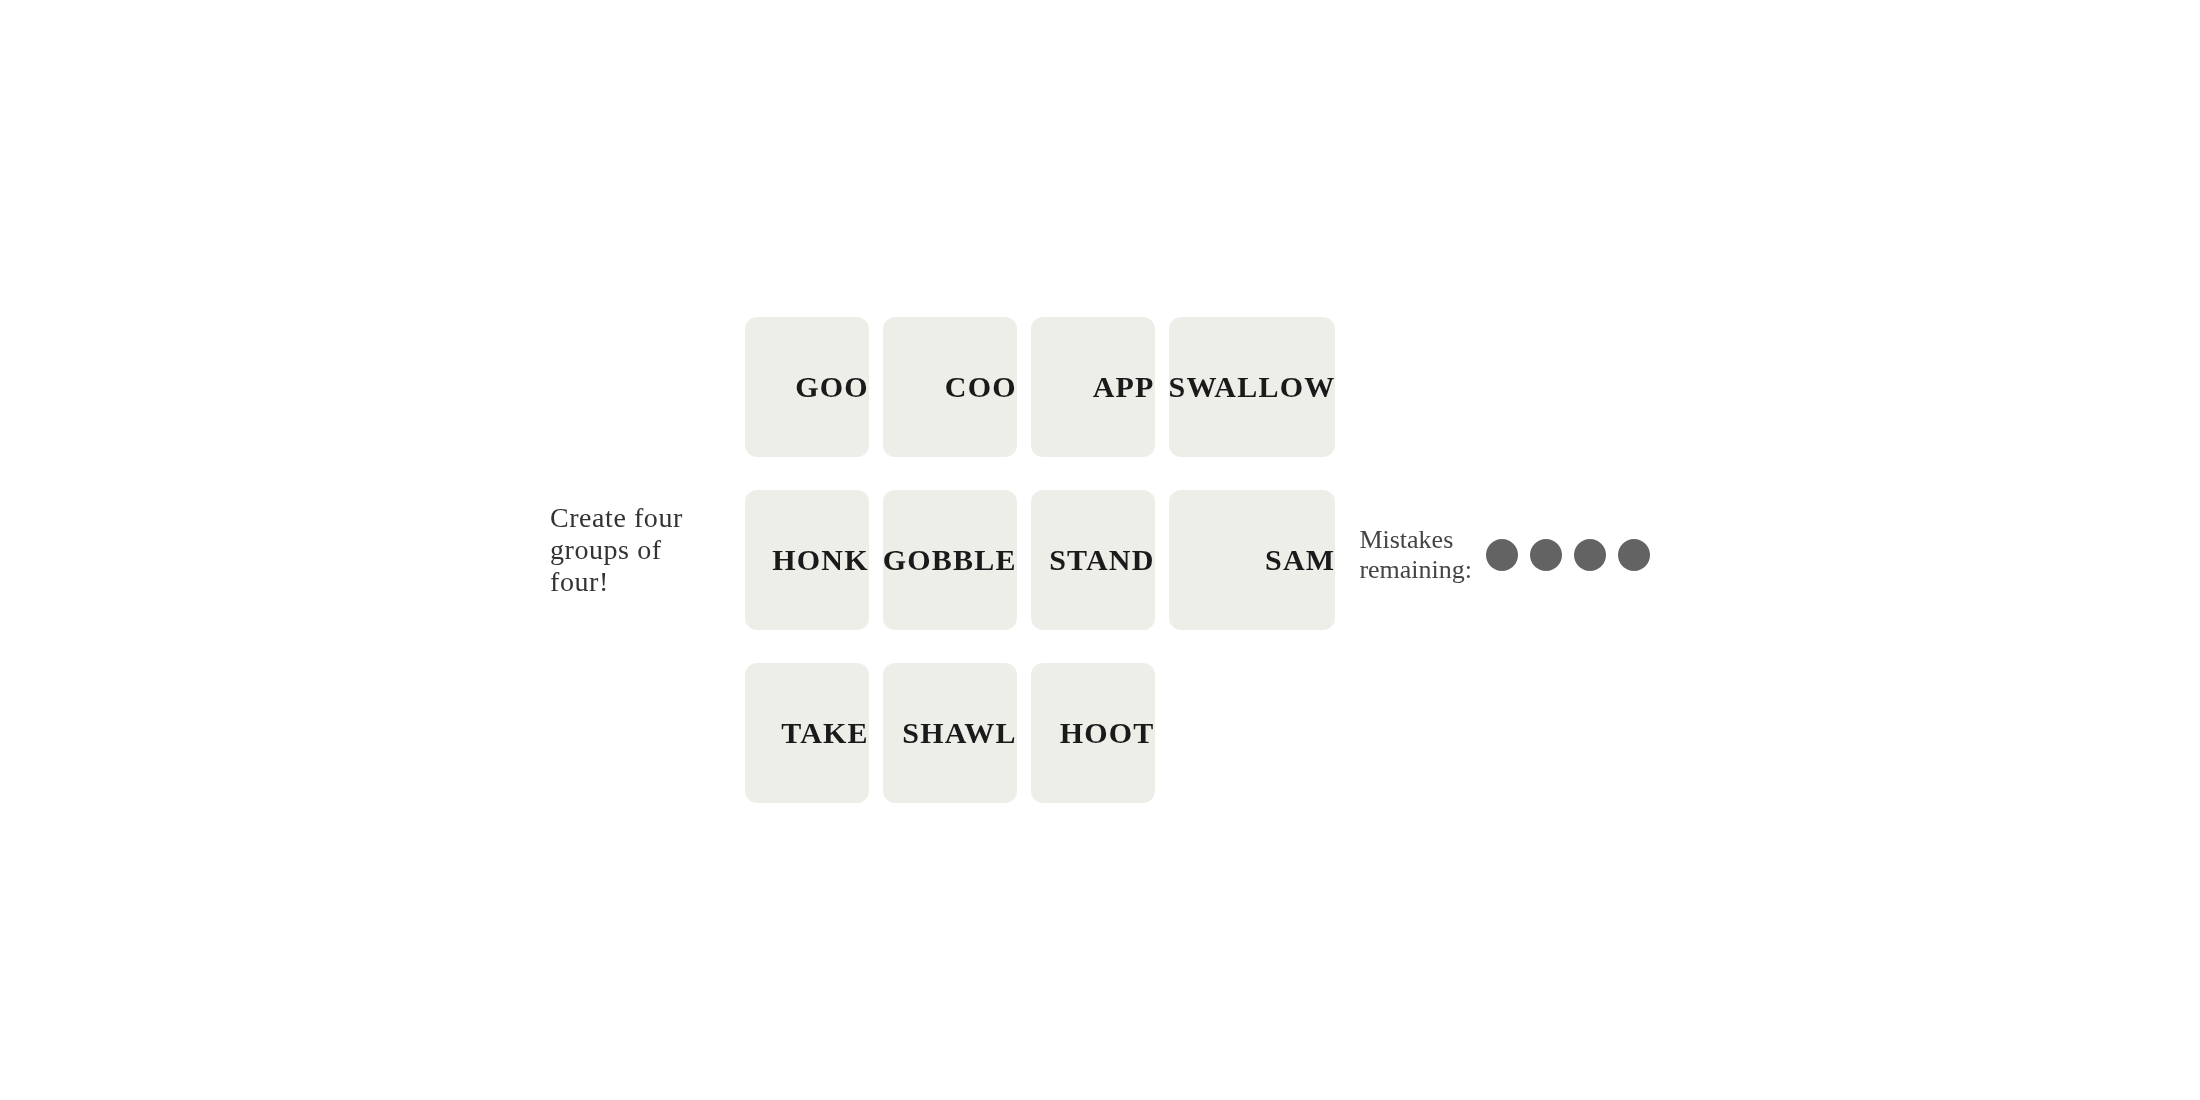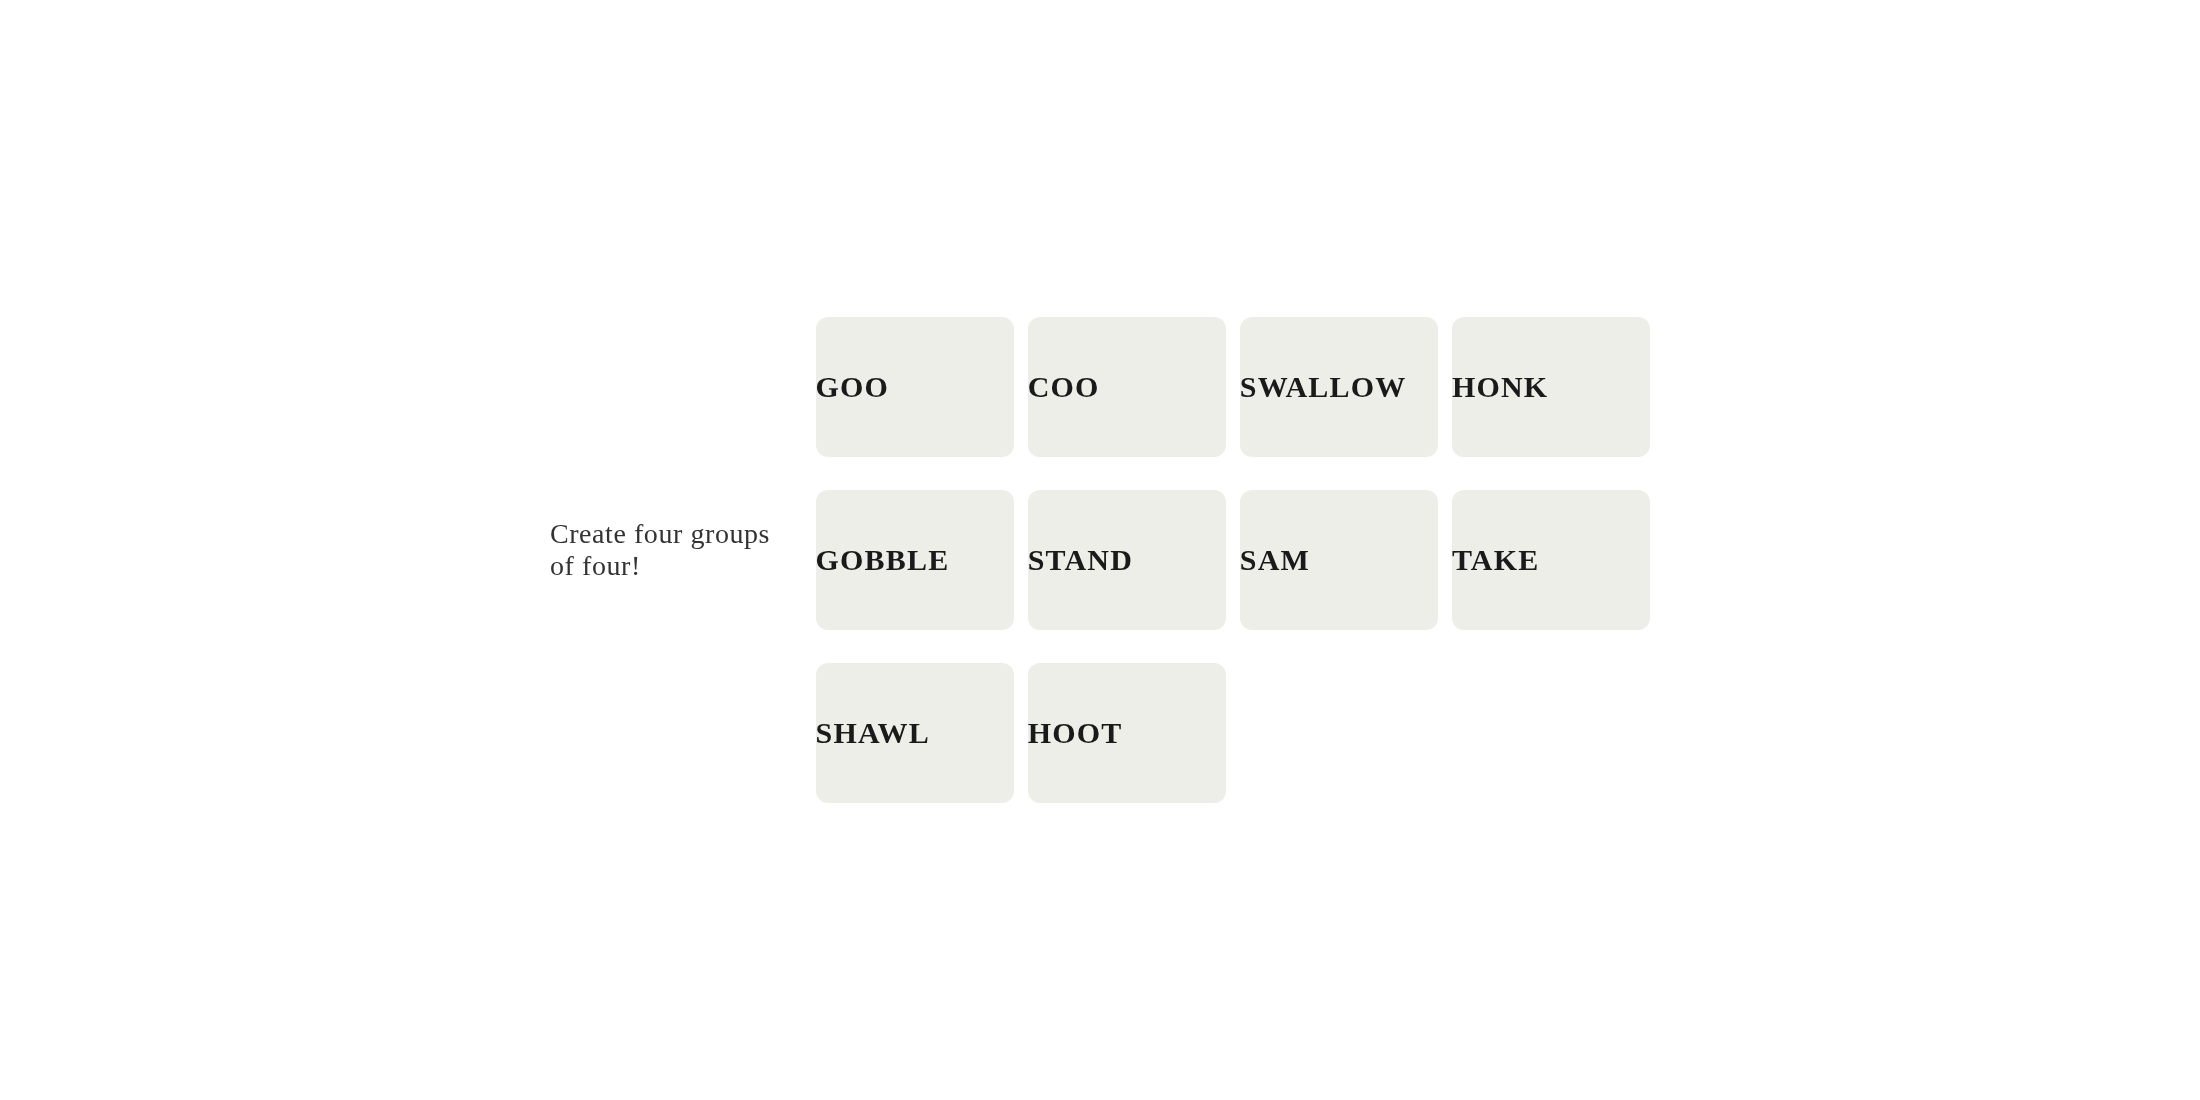--- a/index.html
+++ b/index.html
@@ -40,21 +40,21 @@
       gap: 14px;
       width: 100%;
     }
 
     .tile {
       background-color: #ebebе6;
       background-color: #eeeee9;
       border-radius: 12px;
       display: flex;
       align-items: center;
-      justify-content: flex-start;
+      justify-content: flex-end;
       height: 140px;
       cursor: pointer;
       user-select: none;
       transition: background-color 0.15s;
       margin-top: 19px;
     }
 
     .tile-word {
       font-size: 30px;
       font-weight: 800;
@@ -98,20 +98,23 @@
   <p class="subtitle">Create four groups of four!</p>
 
   <div class="grid">
   <div class="tile">
         <span class="tile-word">GOO</span>
       </div>
       <div class="tile">
         <span class="tile-word">COO</span>
       </div>
       <div class="tile">
+        <span class="tile-word">APP</span>
+      </div>
+      <div class="tile">
         <span class="tile-word">SWALLOW</span>
       </div>
       <div class="tile">
         <span class="tile-word">HONK</span>
       </div>
       <div class="tile">
         <span class="tile-word">GOBBLE</span>
       </div>
       <div class="tile">
         <span class="tile-word">STAND</span>
@@ -123,13 +126,22 @@
         <span class="tile-word">TAKE</span>
       </div>
       <div class="tile">
         <span class="tile-word">SHAWL</span>
       </div>
       <div class="tile">
         <span class="tile-word">HOOT</span>
       </div>
     </div>
 
+  <div class="mistakes-row">
+    <span class="mistakes-label">Mistakes remaining:</span>
+    <div class="dots-container">
+      <div class="dot"></div>
+      <div class="dot"></div>
+      <div class="dot"></div>
+      <div class="dot"></div>
+    </div>
+  </div>
 </div>
 
 </body></html>

